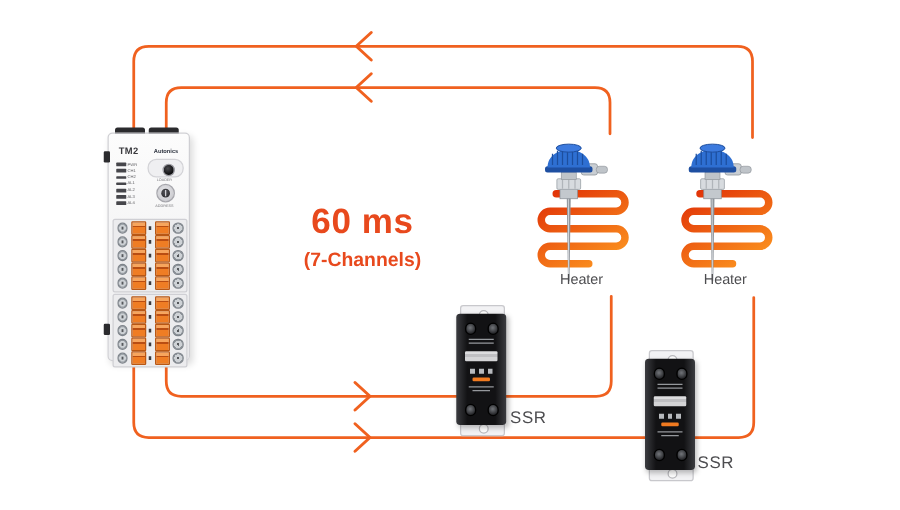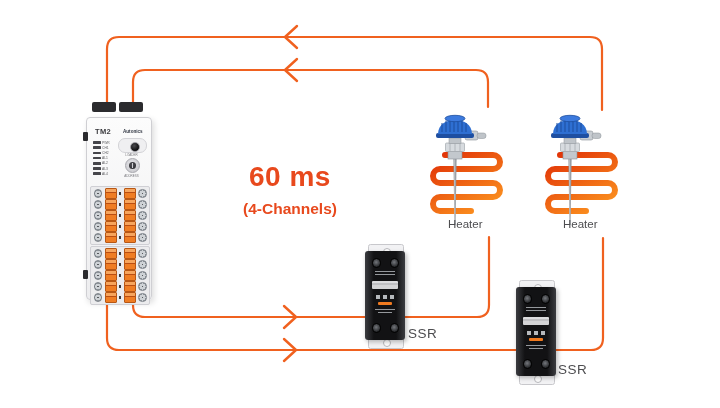--- a/index.html
+++ b/index.html
@@ -10,21 +10,21 @@
   .lbl{position:absolute;z-index:3;color:#4d4d50;text-align:left;}
 
   
   .center-text{position:absolute;left:195px;top:162px;width:190px;text-align:center;z-index:3;}
   .center-text .big{font-size:28px;font-weight:bold;color:#e8491d;line-height:30px;letter-spacing:0.5px;}
   .center-text .sub{font-size:15.5px;font-weight:600;color:#e8491d;margin-top:8px;}
 
   
   .tm2{left:86px;top:98px;width:66px;height:196px;}
   .tm2 .cap{position:absolute;height:10px;background:#2b2b2e;border-radius:2px;}
-  .tm2 .body{position:absolute;left:0;top:19px;width:64px;height:181px;background:linear-gradient(180deg,#fcfcfc,#ededef);
+  .tm2 .body{position:absolute;left:0;top:8px;width:64px;height:181px;background:linear-gradient(180deg,#fcfcfc,#ededef);
              border:1px solid #cfcfd3;border-radius:4px;box-shadow:2px 3px 6px rgba(0,0,0,.14);}
   .tm2 .tab{position:absolute;left:-4px;width:5px;height:9px;background:#2b2b2e;border-radius:1px;}
   .tm2 .model{position:absolute;left:8px;top:9px;font-size:7.5px;font-weight:bold;color:#3a3a3e;letter-spacing:0.3px;}
   .tm2 .brand{position:absolute;left:36px;top:11px;font-size:4.6px;font-weight:bold;color:#2e3440;}
   .leds{position:absolute;left:6px;top:22px;width:24px;}
   .led-row{display:flex;align-items:center;height:5.2px;}
   .led-bar{width:7.5px;height:2.6px;background:#46464b;border-radius:0.5px;margin-right:1.5px;flex:none;}
   .micro{display:inline-block;font-size:6px;color:#5a5a5e;transform:scale(0.55);transform-origin:0 50%;white-space:nowrap;}
   .microc{display:block;font-size:6px;color:#77777c;transform:scale(0.5);transform-origin:50% 50%;text-align:center;white-space:nowrap;}
   .loader{position:absolute;left:31px;top:20px;width:27px;height:13px;background:#efeff1;border:0.5px solid #d3d3d7;border-radius:7px;}
@@ -78,21 +78,21 @@
     <g fill="none" stroke="#F0611F" stroke-width="2.4" stroke-linecap="round" stroke-linejoin="round">
       <path d="M 297 26 L 285 37 L 297 48"></path>
       <path d="M 297 59 L 285 70 L 297 81"></path>
       <path d="M 284 306 L 296 317 L 284 328"></path>
       <path d="M 284 339 L 296 350 L 284 361"></path>
     </g>
   </svg>
 
   <div class="center-text">
     <div class="big">60 ms</div>
-    <div class="sub">(4-Channels)</div>
+    <div class="sub">(7-Channels)</div>
   </div>
 
   <div class="comp tm2">
     <div class="cap" style="left:6px;top:4px;width:24px;"></div>
     <div class="cap" style="left:33px;top:4px;width:24px;"></div>
     <div class="cap" style="left:6px;top:183px;width:24px;"></div>
     <div class="cap" style="left:33px;top:183px;width:24px;"></div>
     <div class="body">
       <div class="tab" style="top:14px;"></div>
       <div class="tab" style="top:152px;"></div>

